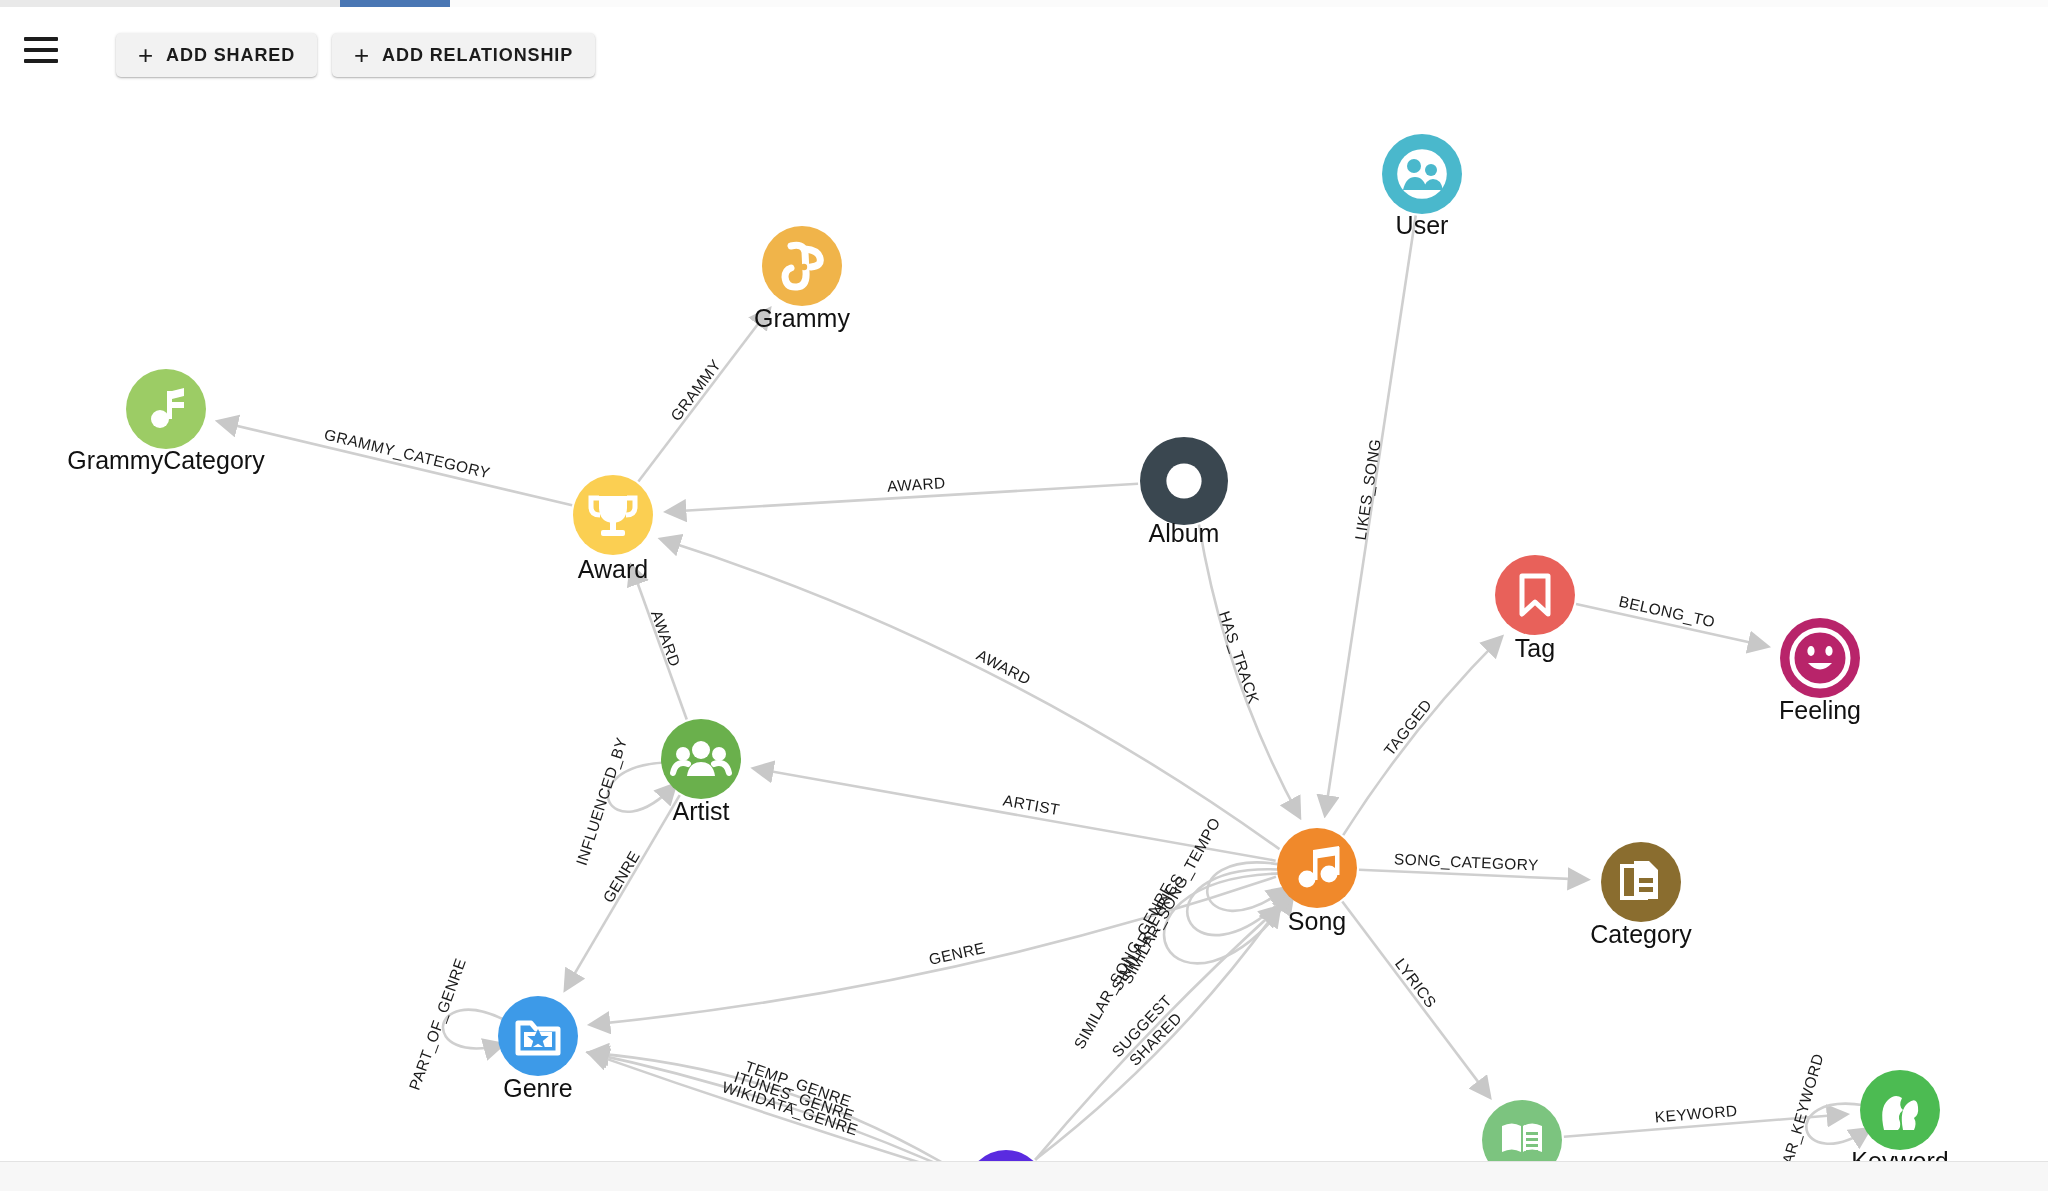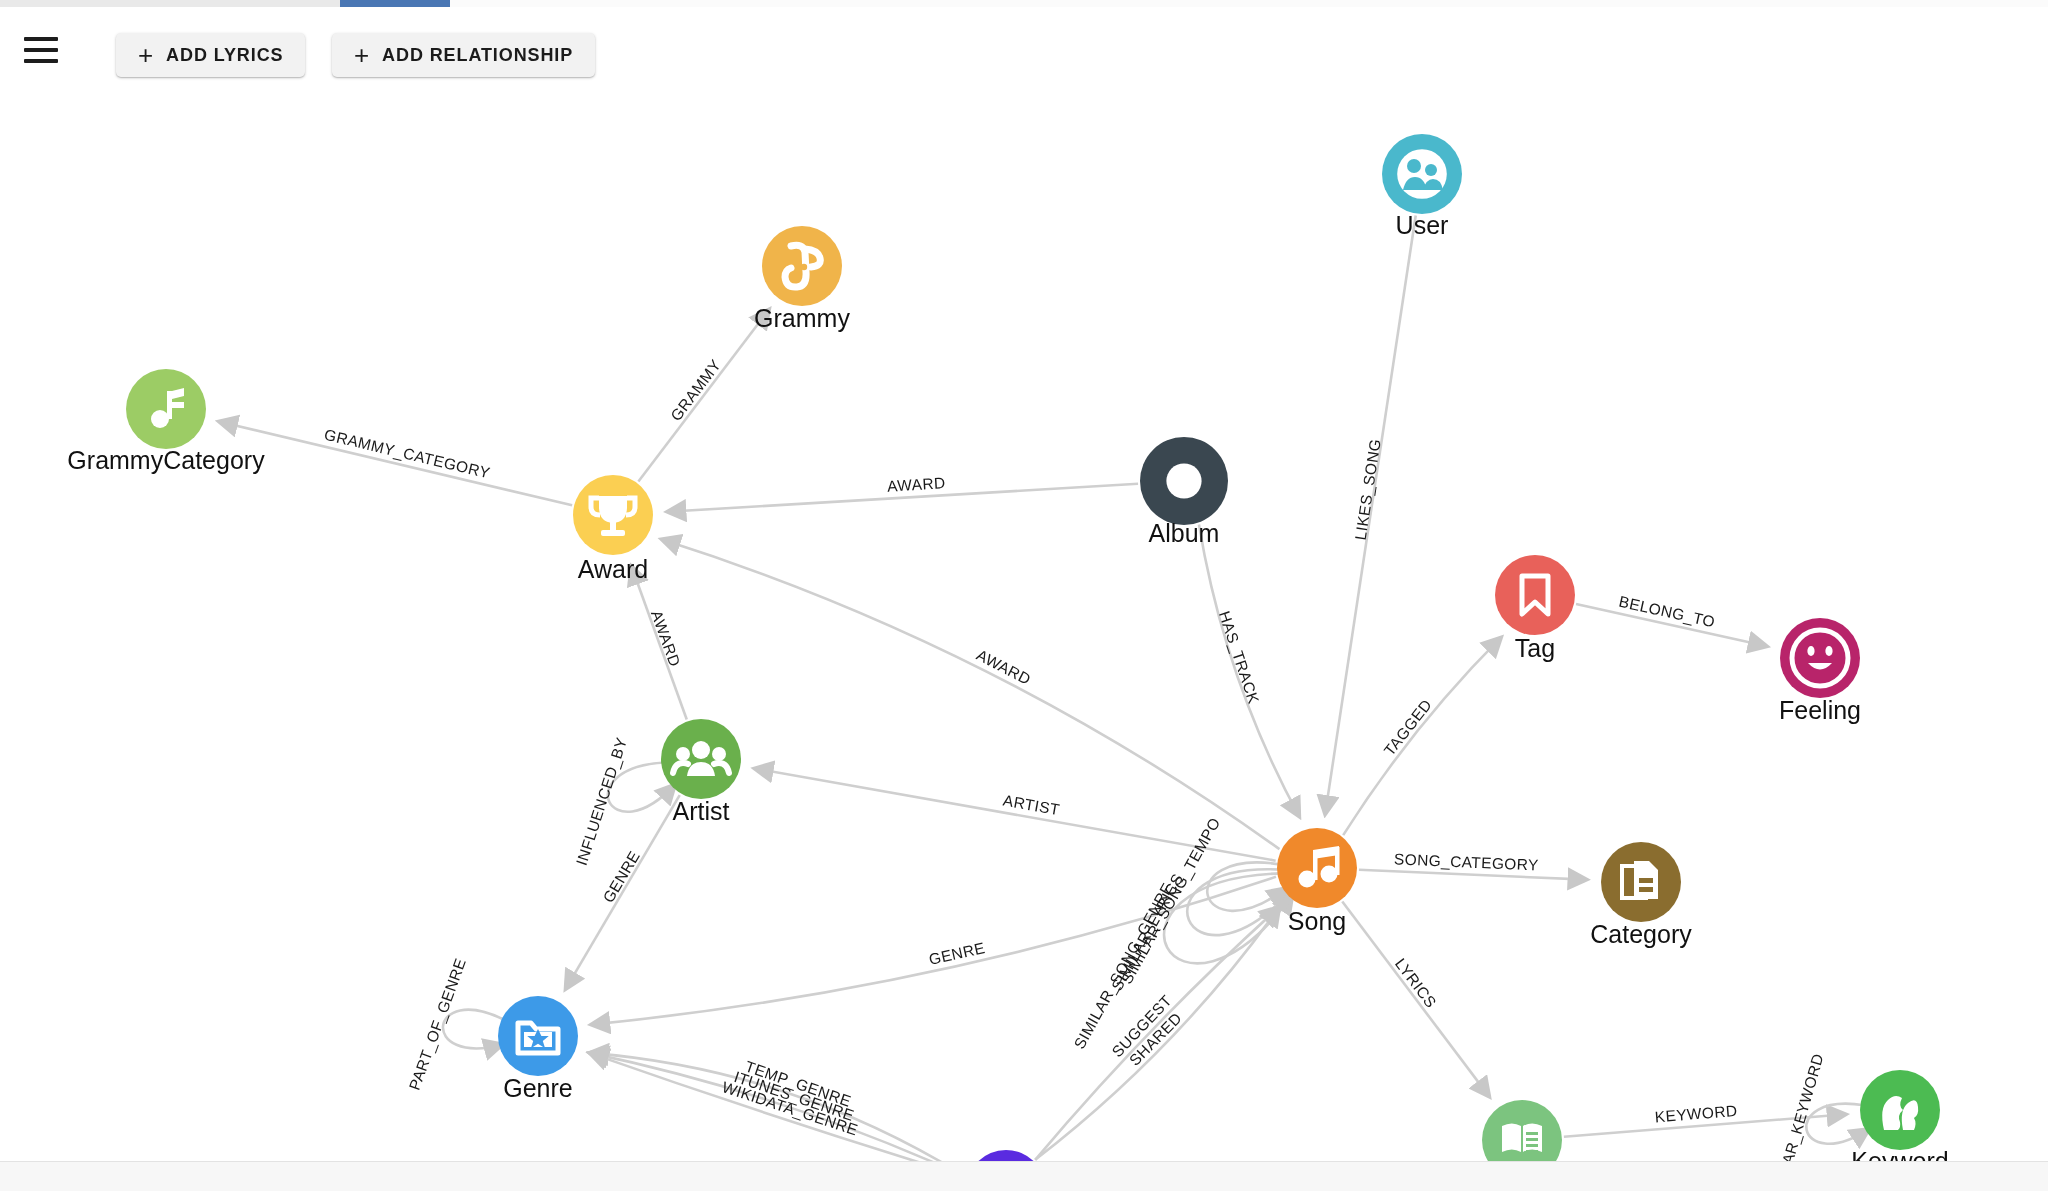--- a/index.html
+++ b/index.html
@@ -83,21 +83,21 @@
   </div>
 
   <div class="toolbar">
     <div class="hamburger">
       <span></span>
         <span></span>
         <span></span>
     </div>
     <button class="tbtn" id="btn-add-class">
       <span class="plus">+</span>
-      <span>ADD LYRICS</span>
+      <span>ADD SHARED</span>
     </button>
     <button class="tbtn" id="btn-add-rel">
       <span class="plus">+</span>
       <span>ADD RELATIONSHIP</span>
     </button>
   </div>
 
   <div class="canvas">
     <svg id="graph-svg" viewBox="0 0 2048 1069">
       <defs>

